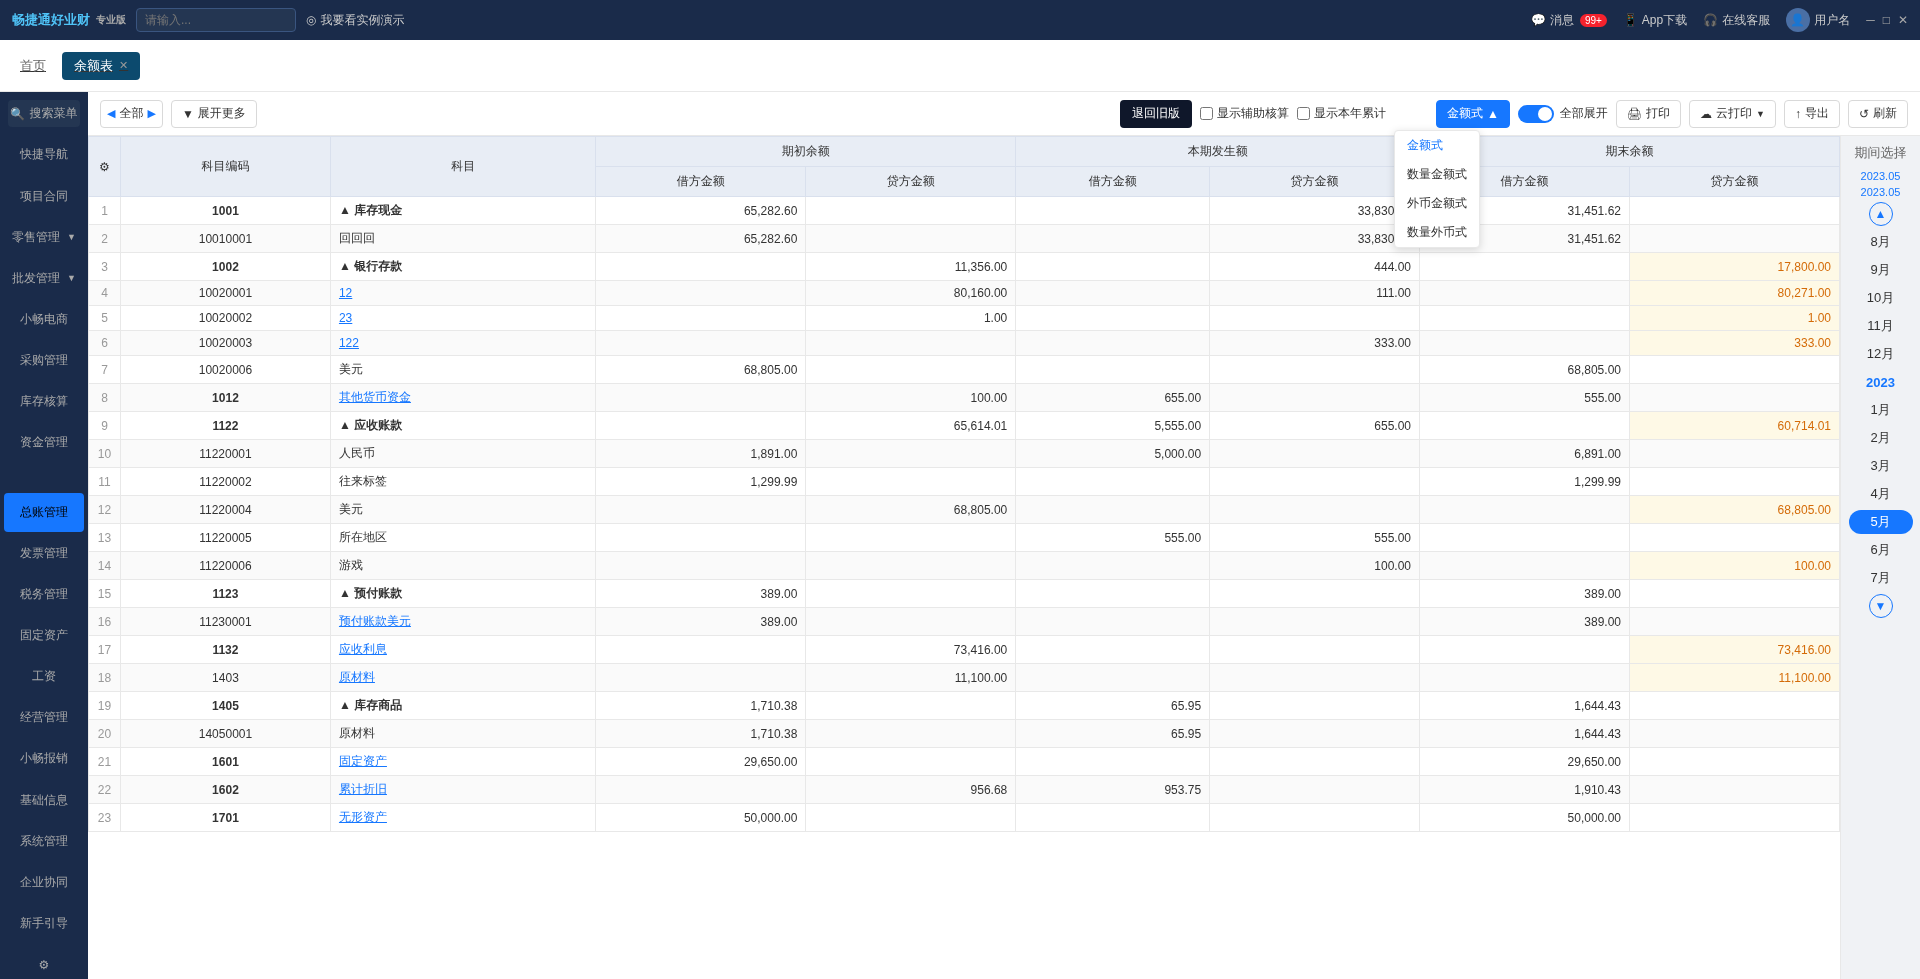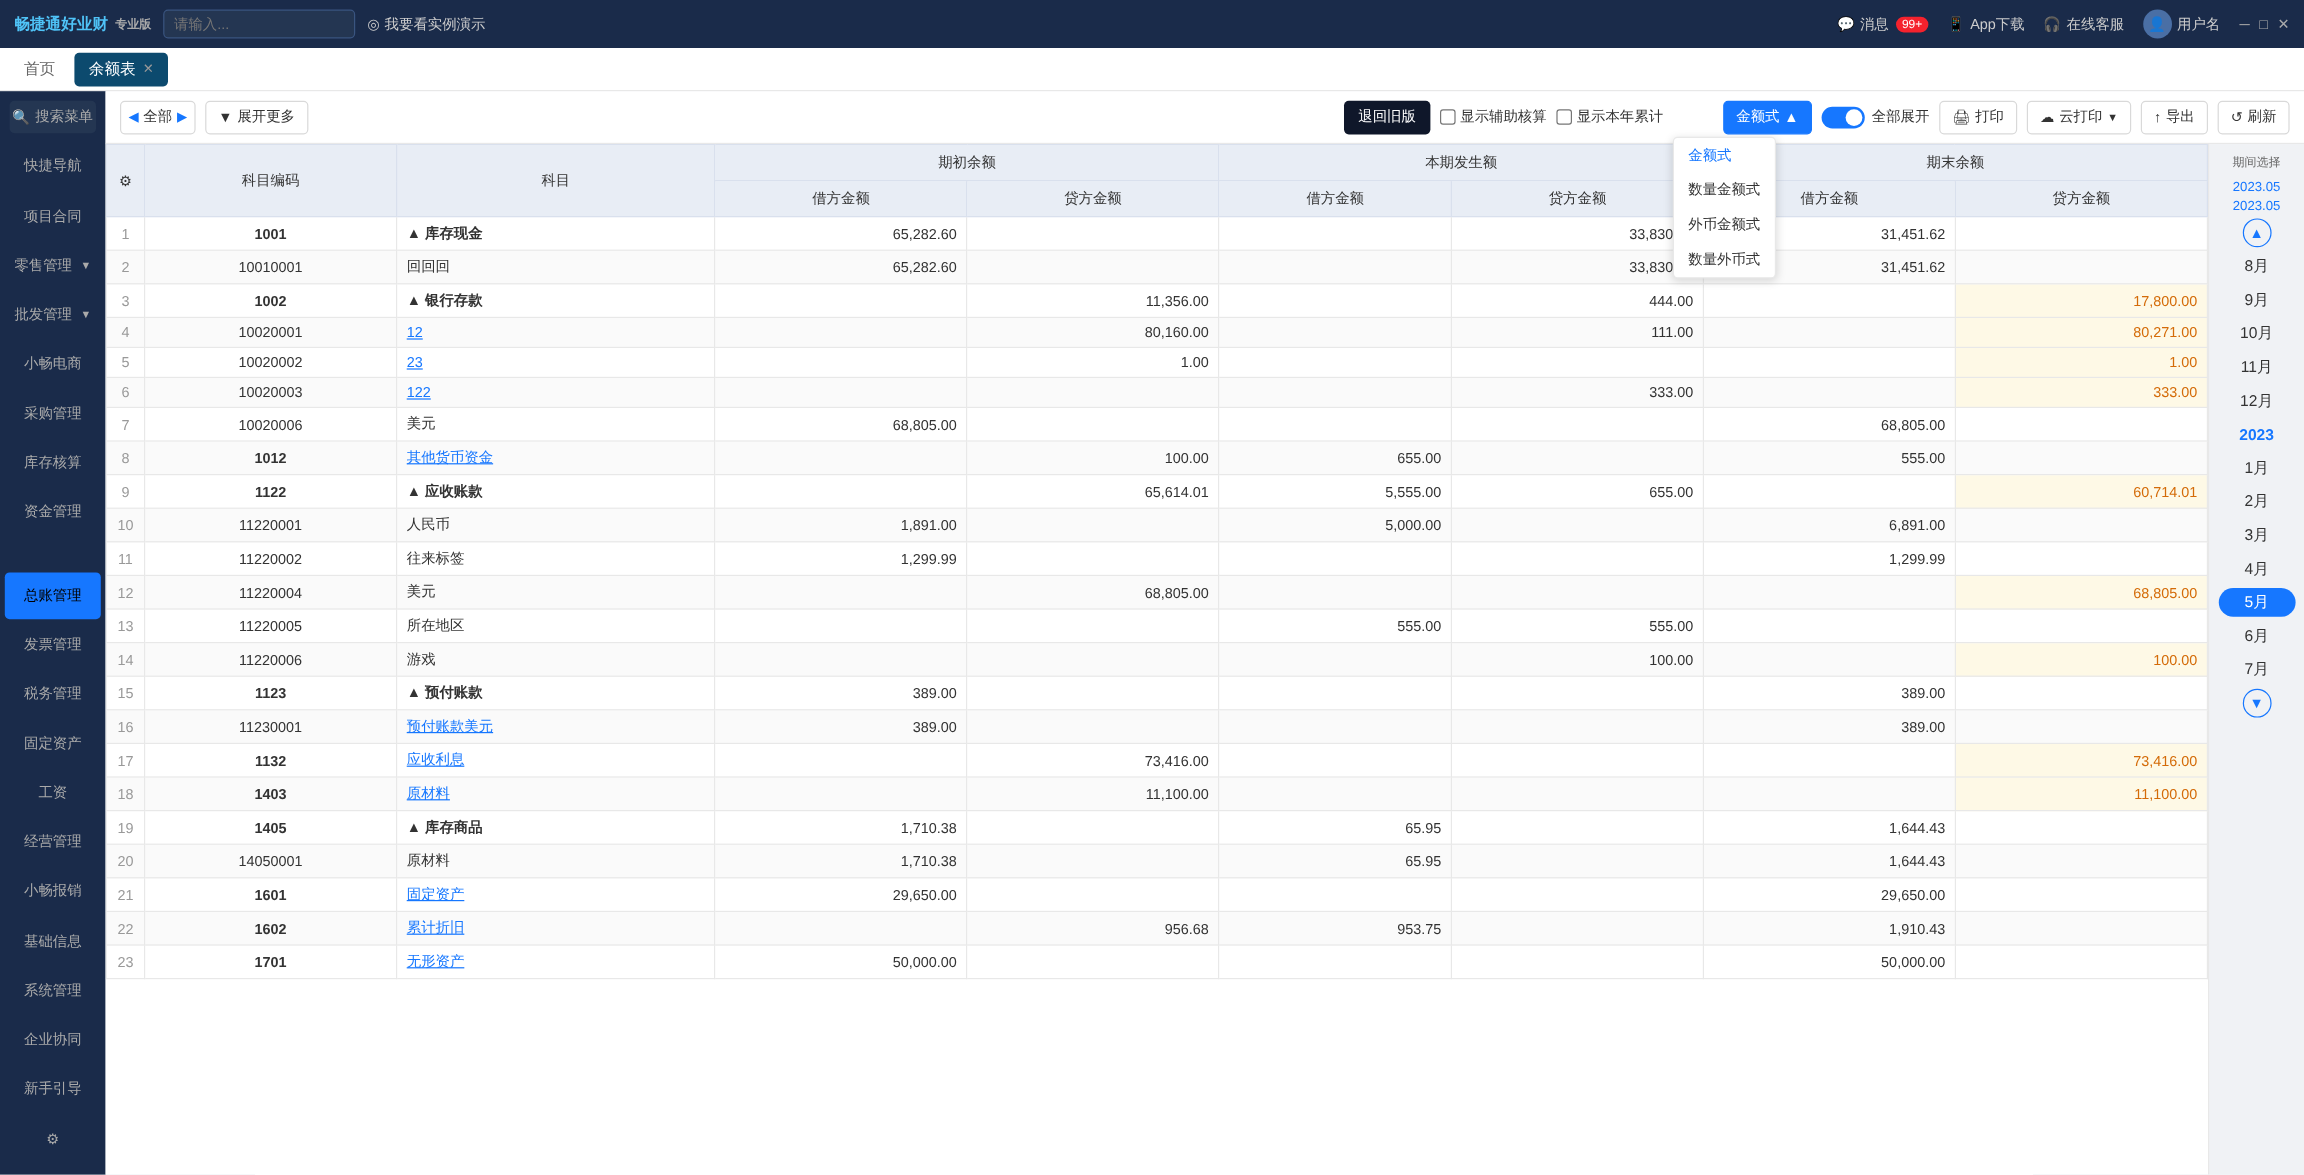--- a/index.html
+++ b/index.html
@@ -17,27 +17,28 @@
     }
     .top-bar-left { display: flex; align-items: center; gap: 10px; }
     .app-logo { display: flex; align-items: center; gap: 6px; font-size: 13px; font-weight: bold; color: #4fc3f7; }
     .app-logo-sub { font-size: 10px; color: #aaa; }
     .top-bar-right { display: flex; align-items: center; gap: 16px; font-size: 12px; }
     .top-bar-btn { display: flex; align-items: center; gap: 4px; cursor: pointer; color: #ccc; }
     .badge { background: #f5222d; color: #fff; border-radius: 8px; padding: 1px 5px; font-size: 10px; margin-left: 2px; }
 
     
     .tab-bar {
-      height: 36px;
+      height: 52px;
       background: #fff;
       display: flex;
       align-items: center;
       padding: 16px 8px;
       border-bottom: 1px solid #e8e8e8;
       gap: 4px;
+      text-decoration: underline;
     }
     .tab-item {
       height: 28px;
       padding: 0 12px;
       display: flex;
       align-items: center;
       border-radius: 4px;
       cursor: pointer;
       font-size: 13px;
       gap: 6px;
@@ -244,21 +245,21 @@
       align-items: center;
       padding: 8px 4px;
       gap: 4px;
       font-size: 11px;
       overflow-y: auto;
     }
     .period-label {
       color: #666;
       writing-mode: horizontal-tb;
       text-align: center;
-      font-size: 10px;
+      font-size: 13px;
       margin-bottom: 4px;
     }
     .period-item {
       width: 64px;
       height: 24px;
       display: flex;
       align-items: center;
       justify-content: center;
       border-radius: 4px;
       cursor: pointer;
@@ -668,21 +669,21 @@
                 <td class="text-left"><a>应收利息</a></td>
                 <td class="text-right"></td>
                 <td class="text-right">73,416.00</td>
                 <td class="text-right"></td>
                 <td class="text-right"></td>
                 <td class="text-right"></td>
                 <td class="text-right highlight">73,416.00</td>
               </tr>
               <tr>
                 <td class="row-num">18</td>
-                <td style="font-weight: bold;">1403</td>
+                <td style="font-weight: normal;">1403</td>
                 <td class="text-left"><a>原材料</a></td>
                 <td class="text-right"></td>
                 <td class="text-right">11,100.00</td>
                 <td class="text-right"></td>
                 <td class="text-right"></td>
                 <td class="text-right"></td>
                 <td class="text-right highlight">11,100.00</td>
               </tr>
               <tr>
                 <td class="row-num">19</td>

